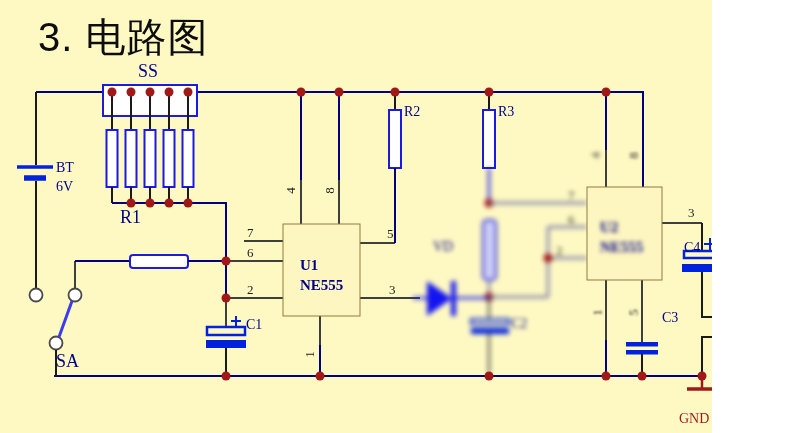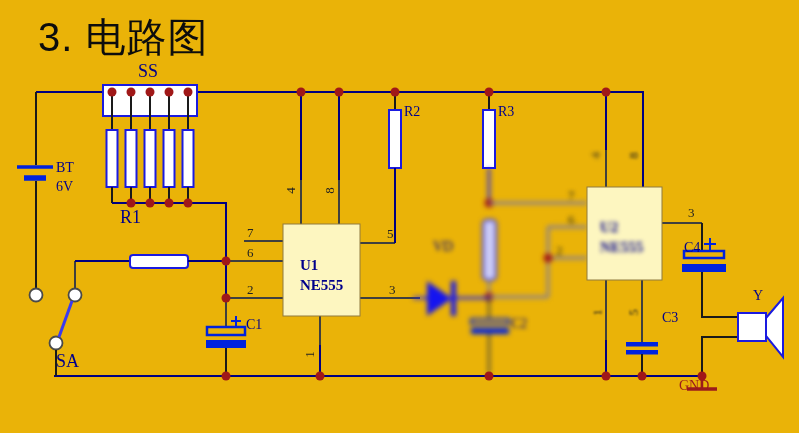--- a/index.html
+++ b/index.html
@@ -1,16 +1,16 @@
 <!DOCTYPE html>
 <html style="--wire: #000080; --component: #1a1ae0; --cap: #0022dd; --junction: #a01818; --gnd: #9b1b1b; --ic_fill: #fdf6c0; --label: #00008b;"><head>
 <meta charset="utf-8">
 <style>
   html,body{margin:0;padding:0;background:#fff;}
-  #stage{position:relative;width:799px;height:433px;background:#eab308;overflow:hidden;
+  #stage{position:relative;width:712px;height:433px;background:#fef9c3;overflow:hidden;
          font-family:"Liberation Serif",serif;}
   #stage svg{position:absolute;left:0;top:0;}
   .title{position:absolute;left:38px;top:10px;font-family:"Liberation Sans",sans-serif;
          font-size:40px;color:#0d0d0d;letter-spacing:1px;white-space:nowrap;}
   .lbl{position:absolute;font-size:14px;line-height:1;color:var(--label);white-space:nowrap;}
   .lbl.big{font-size:18px;}
   .icref{position:absolute;font-size:15px;font-weight:bold;line-height:1;color:var(--label);white-space:nowrap;text-align:center;}
   .pin{position:absolute;font-size:13px;line-height:1;color:#222;}
   .rot{transform:rotate(-90deg);transform-origin:center;}
   .gndt{color:var(--gnd);}
@@ -206,21 +206,21 @@
   <div class="lbl big" style="left:120px;top:208px;">R1</div>
   <div class="lbl big" style="left:56px;top:352px;">SA</div>
   <div class="lbl" style="left:246px;top:318px;">C1</div>
   <div class="lbl" style="left:404px;top:105px;">R2</div>
   <div class="lbl" style="left:498px;top:105px;">R3</div>
   <div class="lbl b2" style="left:433px;top:240px;">VD</div>
   <div class="lbl b2" style="left:511px;top:317px;">C2</div>
   <div class="lbl" style="left:662px;top:311px;">C3</div>
   <div class="lbl" style="left:684px;top:241px;">C4</div>
   <div class="lbl" style="left:753px;top:289px;">Y</div>
-  <div class="lbl gndt" style="left:679px;top:379px;">GND</div>
+  <div class="lbl gndt" style="left:679px;top:412px;">GND</div>
 
   <div class="icref" style="left:300px;top:258px;">U1</div>
   <div class="icref" style="left:300px;top:278px;">NE555</div>
   <div class="pin rot" style="left:287px;top:184px;">4</div>
   <div class="pin rot" style="left:326px;top:184px;">8</div>
   <div class="pin" style="left:247px;top:226px;">7</div>
   <div class="pin" style="left:247px;top:246px;">6</div>
   <div class="pin" style="left:247px;top:283px;">2</div>
   <div class="pin" style="left:387px;top:227px;">5</div>
   <div class="pin" style="left:389px;top:283px;">3</div>

